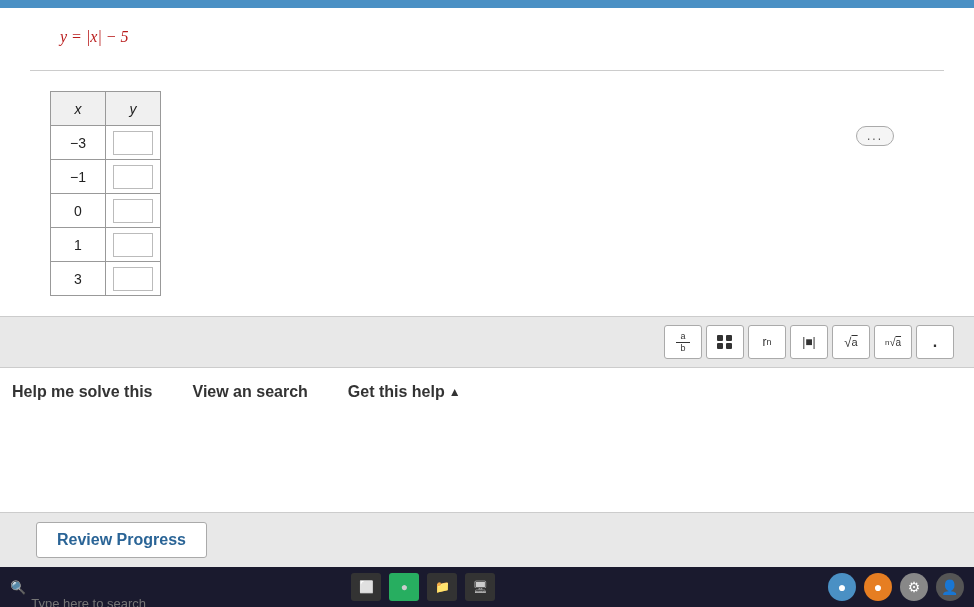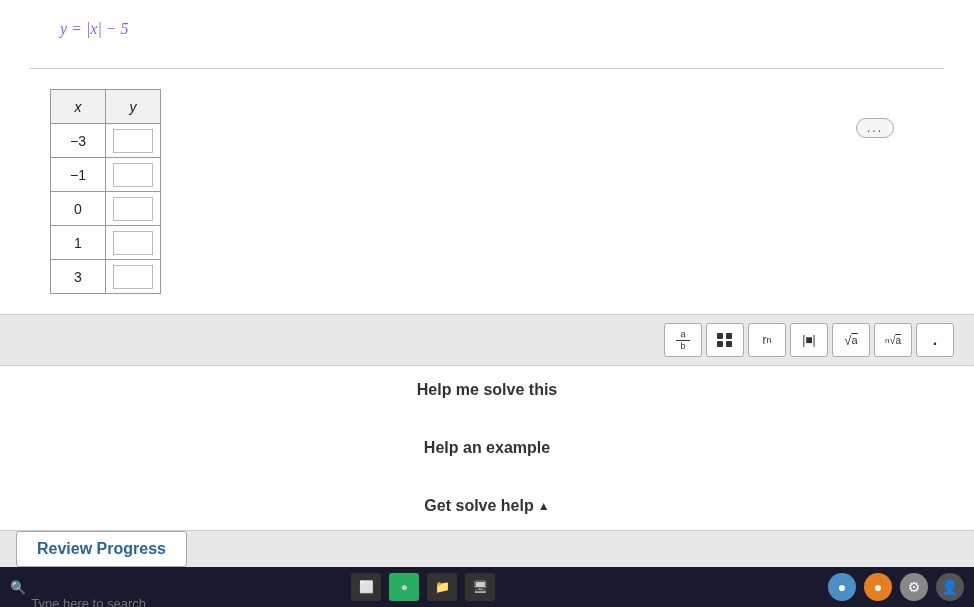--- a/index.html
+++ b/index.html
@@ -35,23 +35,23 @@
     }
 
     .problem-text {
       font-size: 15px;
       color: #222;
       margin-bottom: 10px;
     }
 
     .equation {
       font-size: 16px;
-      color: #8b5cf6;
+      color: #b91c1c;
       margin-left: 30px;
-      margin-bottom: 20px;
+      margin-bottom: 14px;
       font-style: italic;
     }
 
     
     .divider {
       border: none;
       border-top: 1px solid #ccc;
       margin: 0 30px;
     }
 
@@ -142,21 +142,20 @@
       color: #333;
     }
 
     
     .help-area {
       padding: 15px 12px;
       display: flex;
       align-items: center;
       gap: 40px;
       background: #fff;
-      flex-direction: column;
     }
 
     .help-btn {
       background: none;
       border: none;
       color: #333;
       font-size: 16px;
       font-weight: bold;
       cursor: pointer;
       padding: 0;
@@ -177,21 +176,21 @@
     .arrow-up {
       font-size: 12px;
     }
 
     
     .bottom-area {
       background: #e8e8e8;
       height: 55px;
       display: flex;
       align-items: center;
-      padding: 0 16px;
+      padding: 0 36px;
       border-top: 1px solid #ccc;
       margin-top: auto;
     }
 
     .review-progress-btn {
       background: #fff;
       border: 1px solid #aaa;
       padding: 8px 20px;
       font-size: 16px;
       color: #2a6496;
@@ -380,23 +379,23 @@
     </button>
     <button class="math-btn" title="Superscript" style="font-size:12px;">r<sup style="font-size:9px;">n</sup></button>
     <button class="math-btn" title="Absolute Value" style="font-size:12px;">|■|</button>
     <button class="math-btn" title="Square Root" style="font-size:13px;">√<span style="text-decoration:overline; font-size:11px;">a</span></button>
     <button class="math-btn" title="Nth Root" style="font-size:11px;"><sup style="font-size:8px;">n</sup>√<span style="text-decoration:overline; font-size:10px;">a</span></button>
     <button class="math-btn" title="Decimal" style="font-size:16px; font-weight:bold;">.</button>
   </div>
 
   <div class="help-area">
     <button class="help-btn">Help me solve this</button>
-    <button class="help-btn">Help an example</button>
+    <button class="help-btn">View an search</button>
     <button class="get-more-help">
-      <span>Get solve help</span>
+      <span>Get this help</span>
       <span class="arrow-up">▲</span>
     </button>
   </div>
 
 </div>
 
 <div class="bottom-area">
   <button class="review-progress-btn">Review Progress</button>
 </div>
 

